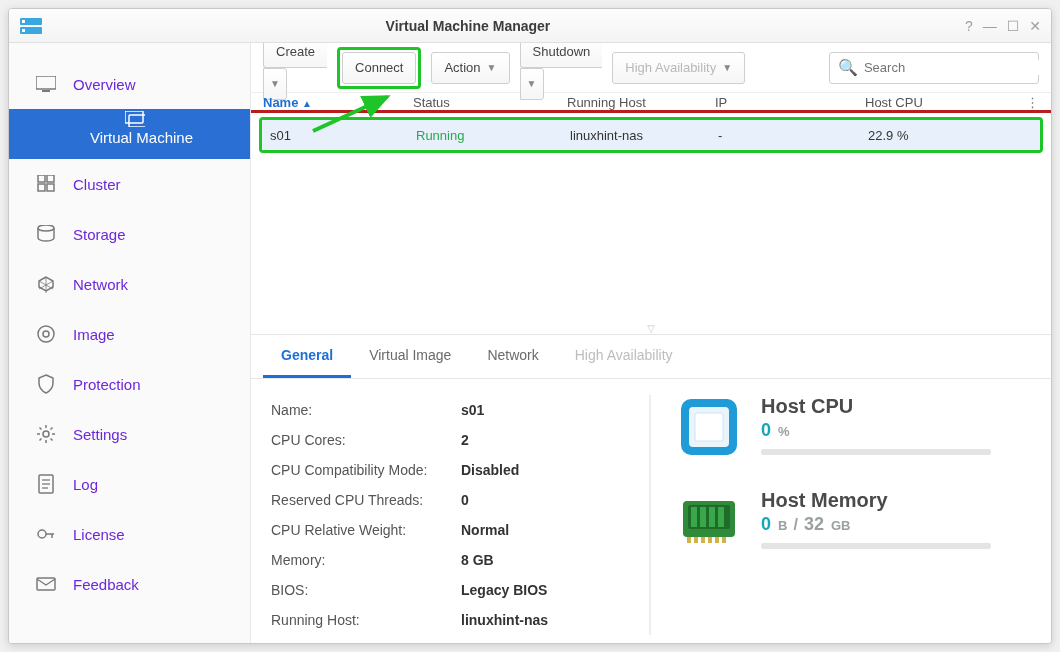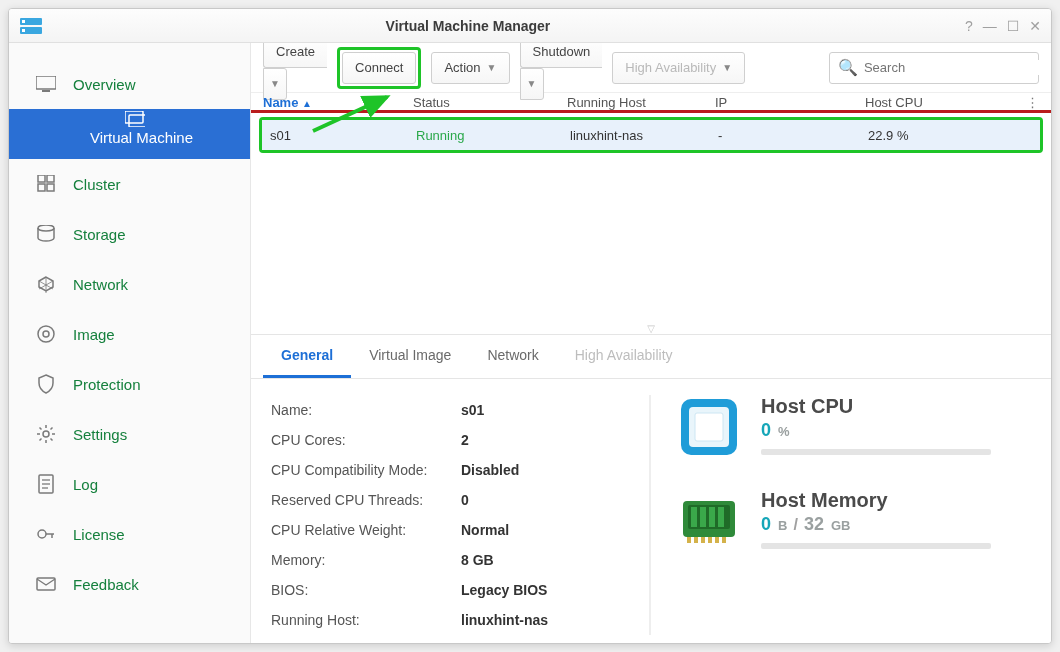--- a/index.html
+++ b/index.html
@@ -5,21 +5,21 @@
 * { box-sizing: border-box; margin: 0; padding: 0; font-family: -apple-system, BlinkMacSystemFont, "Segoe UI", Arial, sans-serif; }
 body { background: #f0f0f0; padding: 8px; }
 .window { width: 1044px; height: 636px; background: #fafafa; border: 1px solid #c8c8c8; border-radius: 4px; box-shadow: 0 2px 8px rgba(0,0,0,0.15); display: flex; flex-direction: column; overflow: hidden; }
 .titlebar { height: 34px; display: flex; align-items: center; padding: 0 10px; background: linear-gradient(#fdfdfd,#f4f4f4); border-bottom: 1px solid #e0e0e0; }
 .titlebar .app-icon { width: 24px; height: 20px; margin-right: 8px; }
 .titlebar .title { flex: 1; text-align: center; font-size: 14px; font-weight: 700; color: #3c3c3c; margin-right: 80px; }
 .titlebar .winbtns { display: flex; gap: 10px; color: #a0a0a0; font-size: 14px; }
 .titlebar .winbtns span { cursor: pointer; }
 .body { flex: 1; display: flex; overflow: hidden; }
 .sidebar { width: 242px; background: #fafafa; border-right: 1px solid #e7e7e7; padding-top: 16px; }
-.sidebar-item { display: flex; align-items: center; height: 50px; padding-left: 24px; color: #15803d; font-size: 15px; cursor: pointer; }
+.sidebar-item { display: flex; align-items: center; height: 50px; padding-left: 24px; color: #6d28d9; font-size: 15px; cursor: pointer; }
 .sidebar-item.active { background: #2a6fd4; color: #fff; font-weight: 500; flex-direction: column; }
 .sidebar-item .icon { width: 26px; height: 20px; margin-right: 14px; display: inline-flex; align-items: center; justify-content: center; color: #7a7a7a; }
 .sidebar-item.active .icon { color: #fff; }
 .main { flex: 1; display: flex; flex-direction: column; background: #fff; }
 .toolbar { height: 50px; display: flex; align-items: center; padding: 0 12px; gap: 10px; border-bottom: 1px solid #eee; }
 .btn { height: 32px; border: 1px solid #cfcfcf; background: linear-gradient(#fff,#f6f6f6); border-radius: 3px; padding: 0 12px; display: inline-flex; align-items: center; font-size: 13px; color: #444; cursor: pointer; }
 .btn.disabled { color: #b9b9b9; }
 .btn .caret { margin-left: 6px; font-size: 10px; color: #888; }
 .btn-group { display: inline-flex; flex-direction: column; }
 .btn-group .btn { border-radius: 3px 0 0 3px; border-right: none; }

